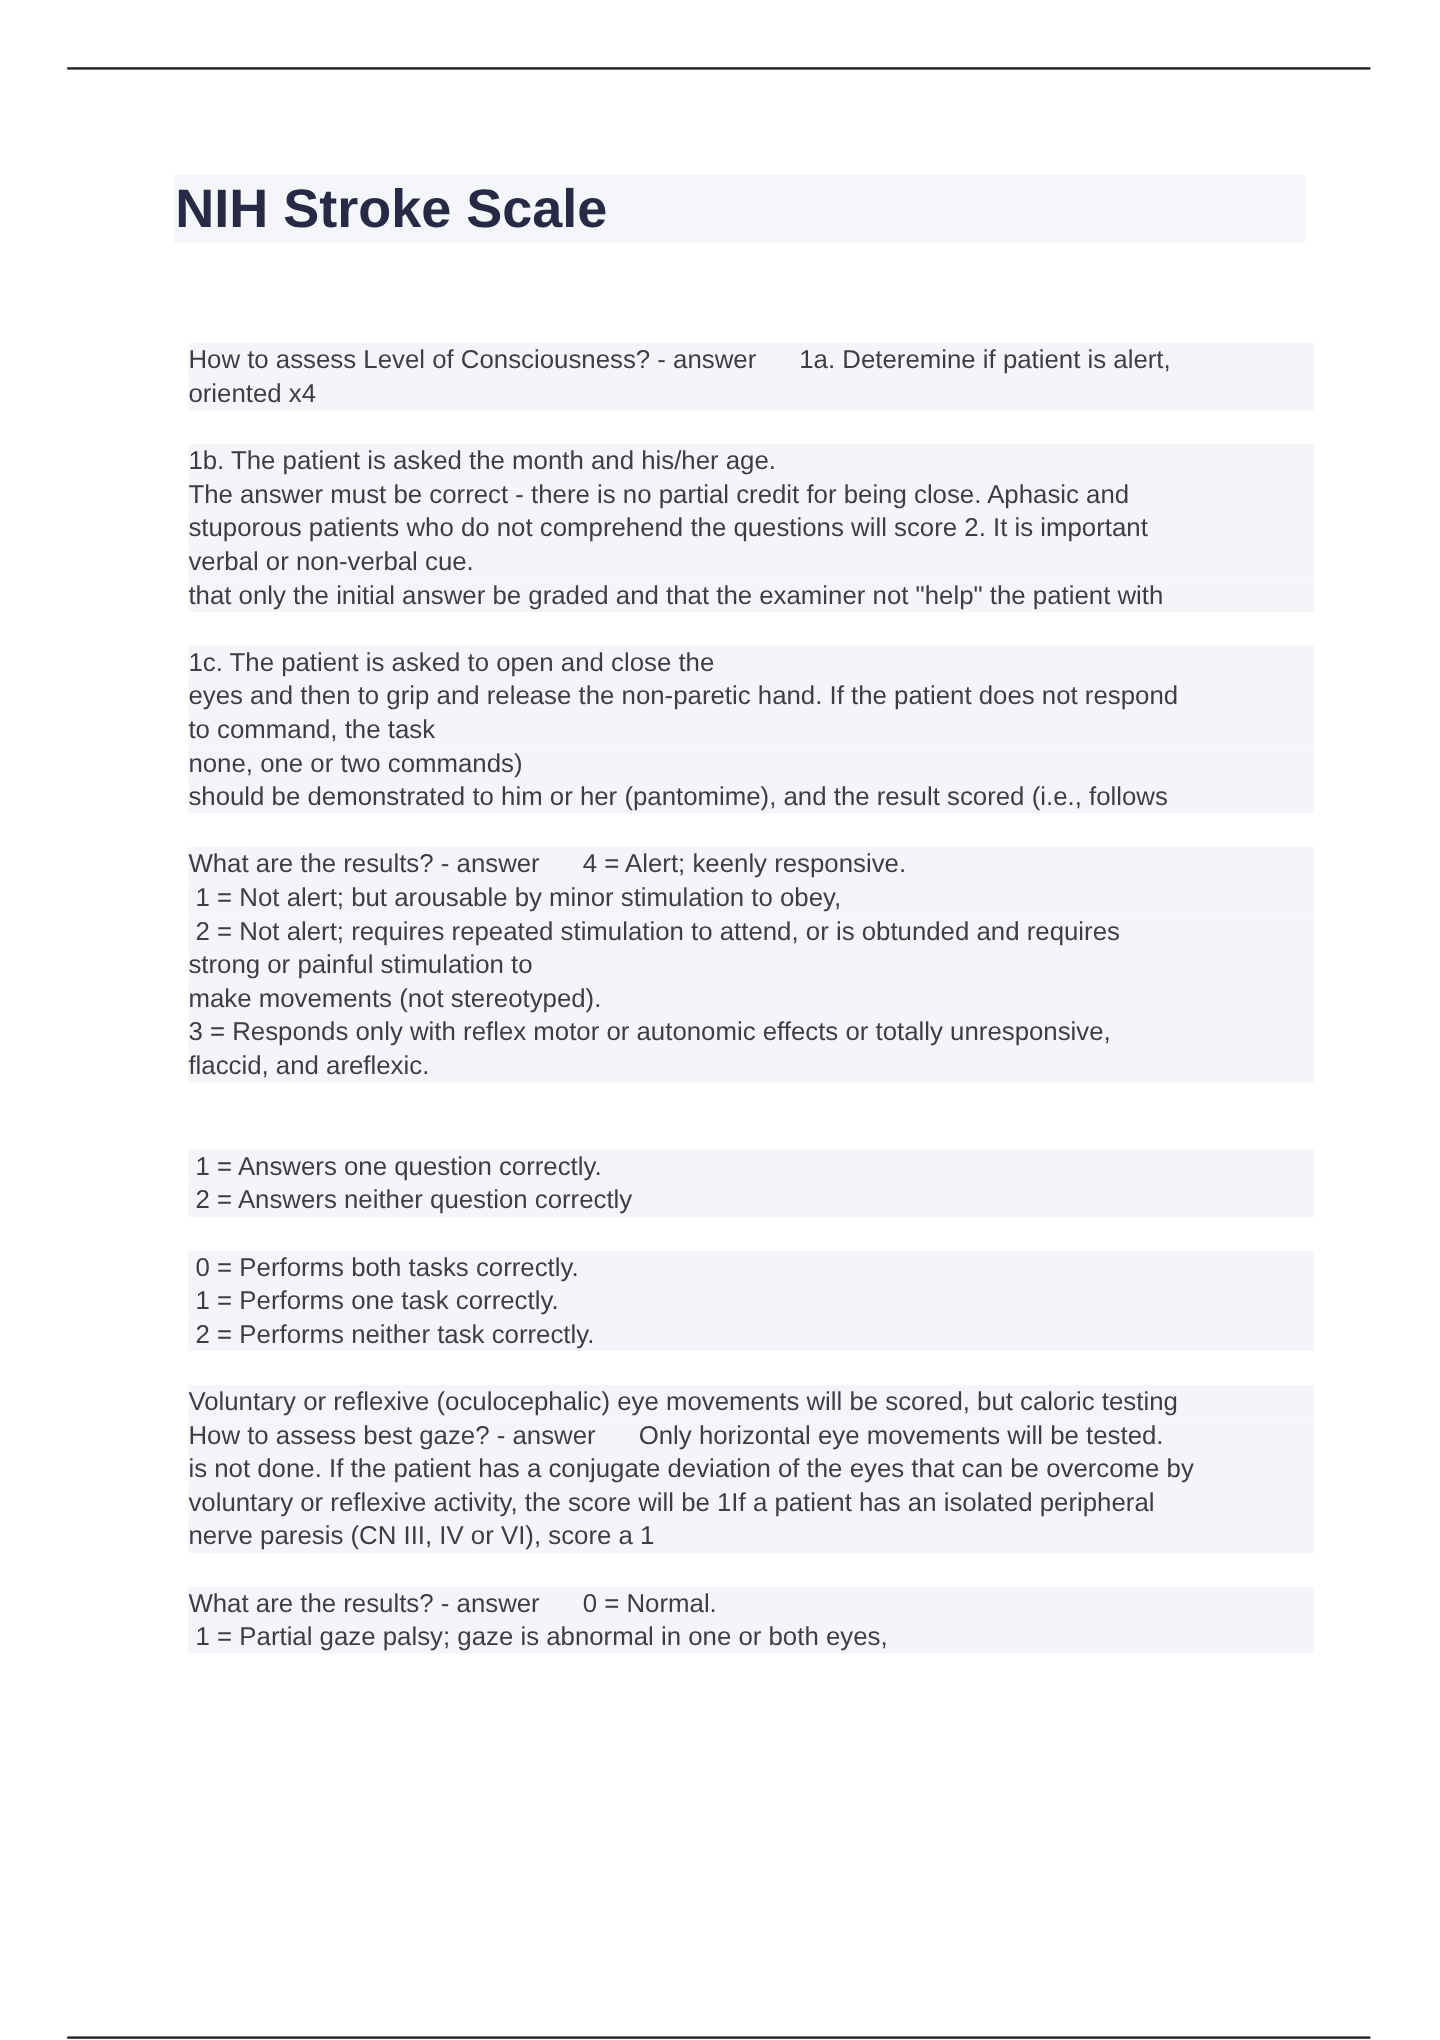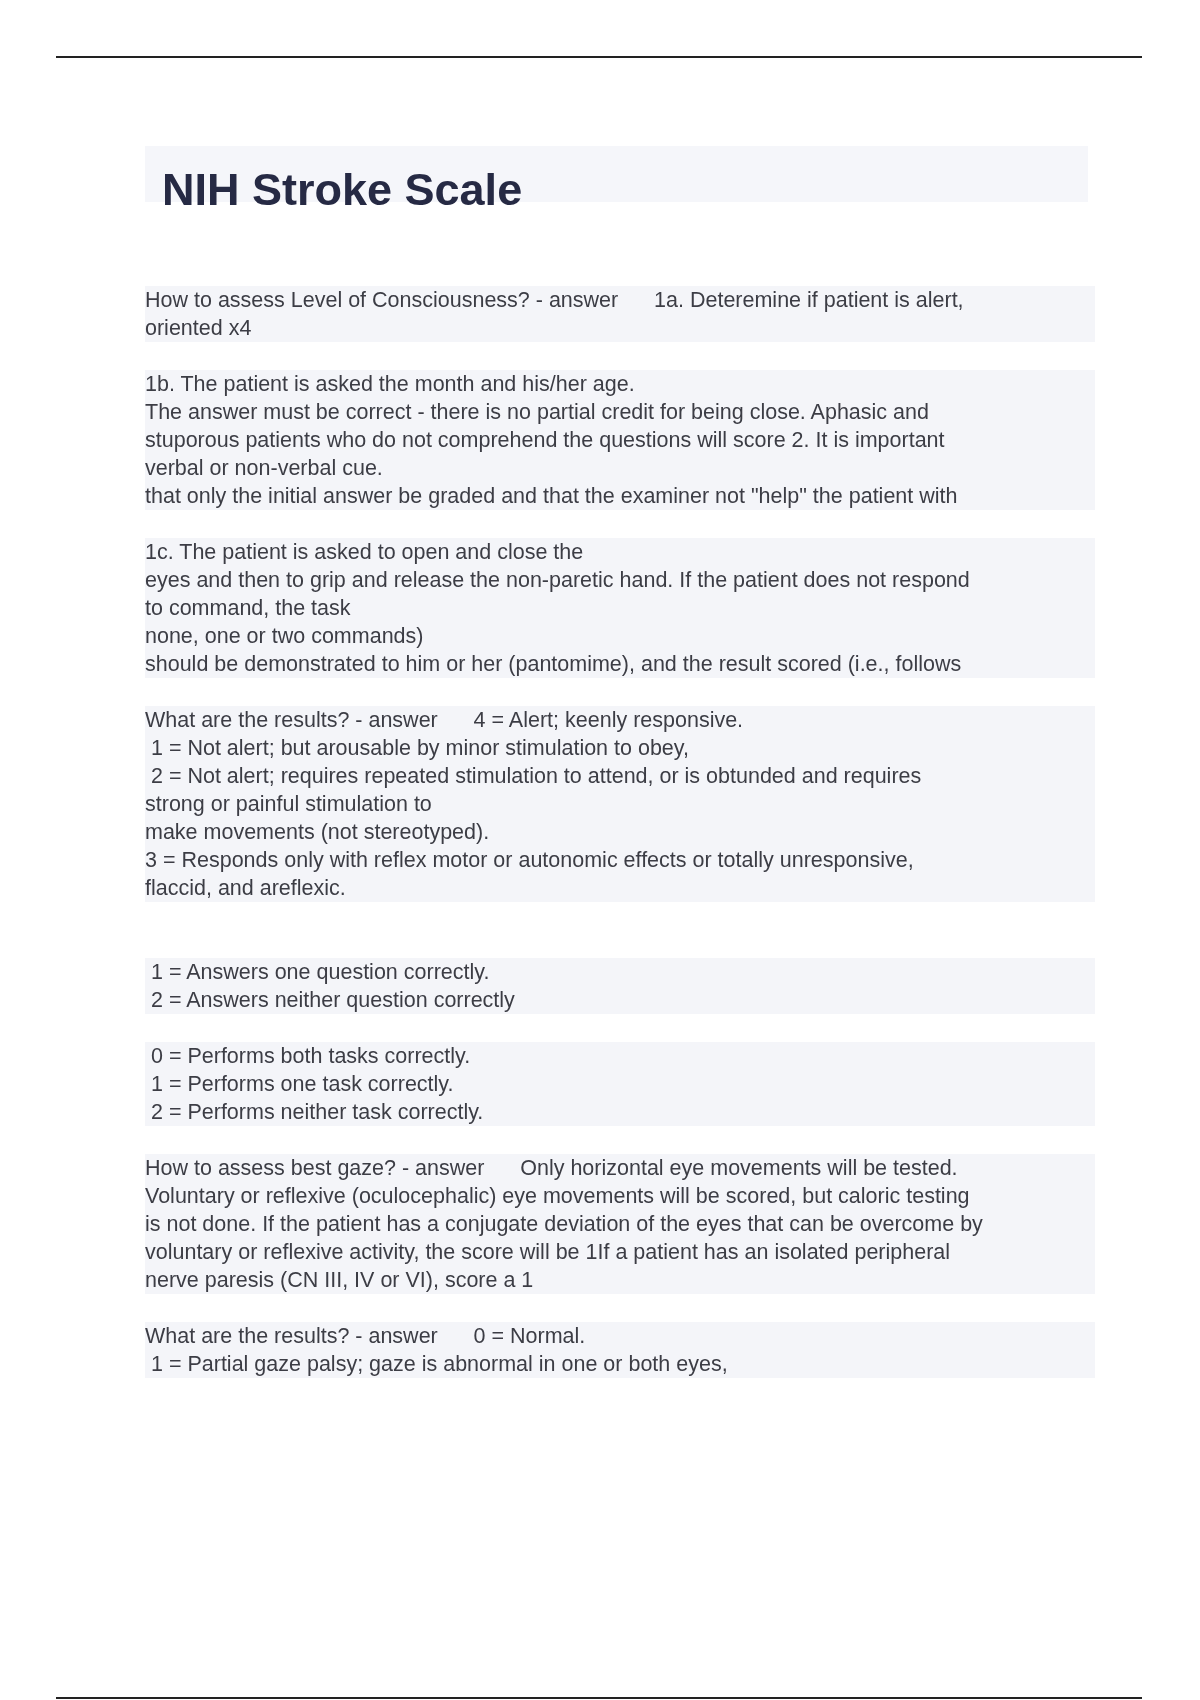--- a/index.html
+++ b/index.html
@@ -3,24 +3,24 @@
 <meta charset="utf-8">
 <style>
   html, body { margin:0; padding:0; background:#ffffff; }
   body { width:1200px; height:1700px; position:relative; overflow:hidden;
          font-family:"Liberation Sans", sans-serif; color:#3c3d45; }
   .rule { position:absolute; left:56px; width:1086px; height:2px; background:#222; }
   .rule.top { top:56px; }
   .rule.bottom { top:1697px; }
   .title-band { position:absolute; left:145px; top:146px; width:943px; height:56px;
                 background:#f5f6fa; }
-  .title { position:absolute; left:146px; top:146px; margin:16px; font-size:45px; font-weight:bold;
+  .title { position:absolute; left:146px; top:146px; margin:0; font-size:45px; font-weight:bold;
            color:#262a44; line-height:56px; letter-spacing:0px; }
   .content { position:absolute; left:145px; top:286px; width:950px; font-size:21.5px; line-height:28px; }
-  .para { margin:0 0 28px 0; }
+  .para { margin:0 0 28px 12px; }
   .line { display:block; white-space:pre; }
   .hl { background:#f4f5f9; }
   .gap { height:28px; }
 </style>
 </head>
 <body>
 
 <div class="rule top"></div>
 
 <div class="title-band"></div>
@@ -66,22 +66,22 @@
     <span class="line hl"> 2 = Answers neither question correctly</span>
   </div>
 
   <div class="para">
     <span class="line hl"> 0 = Performs both tasks correctly.</span>
     <span class="line hl"> 1 = Performs one task correctly.</span>
     <span class="line hl"> 2 = Performs neither task correctly.</span>
   </div>
 
   <div class="para">
+    <span class="line hl">Voluntary or reflexive (oculocephalic) eye movements will be scored, but caloric testing</span>
     <span class="line hl">How to assess best gaze? - answer      Only horizontal eye movements will be tested.</span>
-    <span class="line hl">Voluntary or reflexive (oculocephalic) eye movements will be scored, but caloric testing</span>
     <span class="line hl">is not done. If the patient has a conjugate deviation of the eyes that can be overcome by</span>
     <span class="line hl">voluntary or reflexive activity, the score will be 1If a patient has an isolated peripheral</span>
     <span class="line hl">nerve paresis (CN III, IV or VI), score a 1</span>
   </div>
 
   <div class="para">
     <span class="line hl">What are the results? - answer      0 = Normal.</span>
     <span class="line hl"> 1 = Partial gaze palsy; gaze is abnormal in one or both eyes,</span>
   </div>
 

